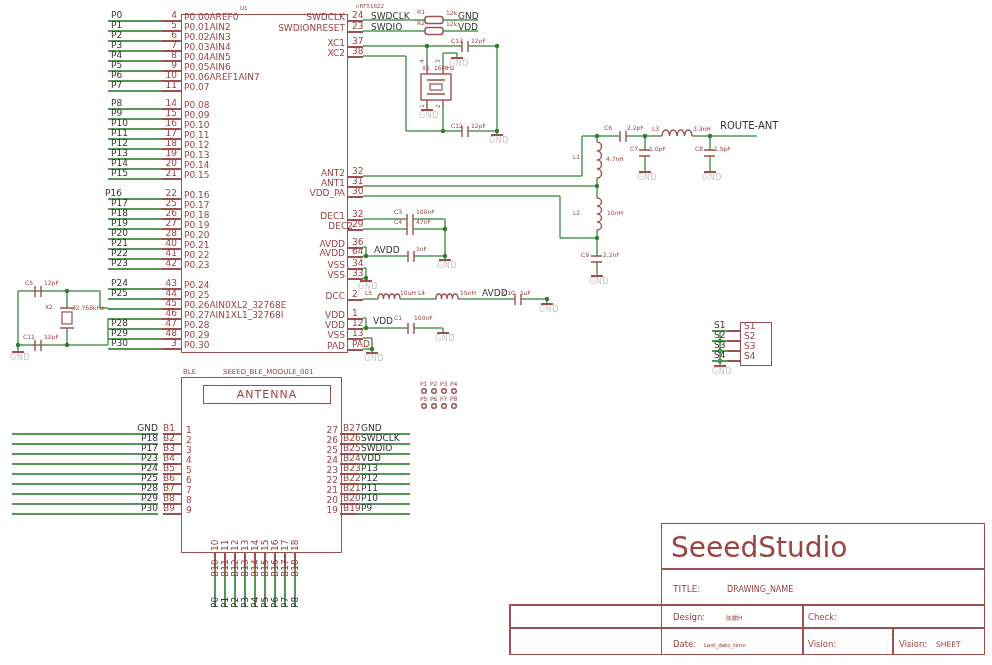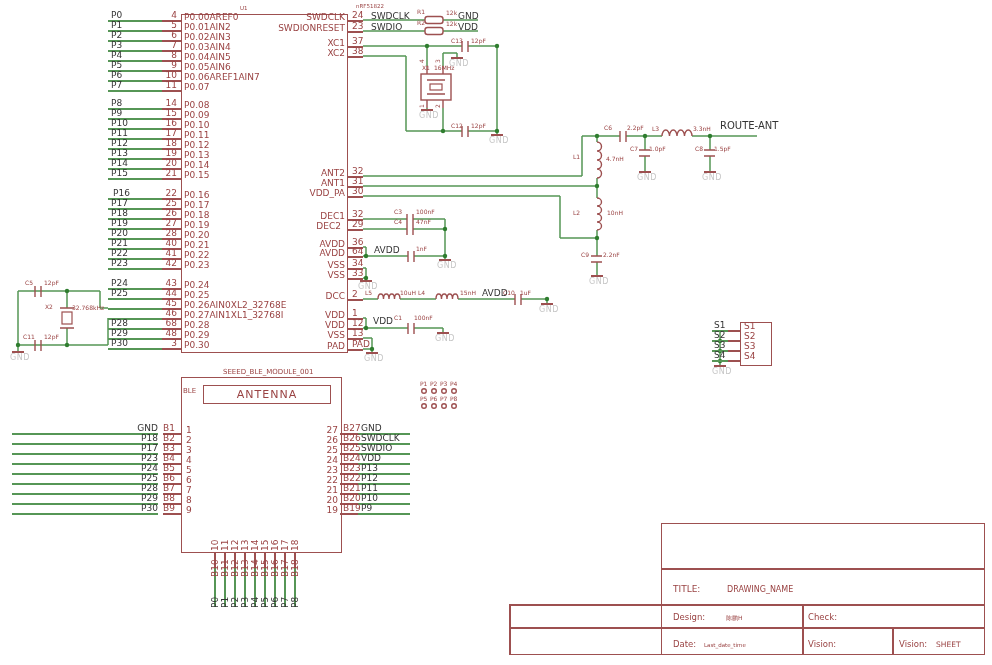--- a/index.html
+++ b/index.html
@@ -252,21 +252,21 @@
         <i class="p" style="left:57px;top:8px;width:19px"></i>
         <b class="net abs" style="left:6px;top:-2px">P15</b>
         <b class="pnum abs" style="right:4px;top:-2px">21</b>
         <b class="pname abs" style="left:79px;top:0px">P0.15</b>
       </div>
 </div>
   <div class="pingroup" style="left:105px;top:190px">
   <div class="lrow">
         <i class="w" style="left:3px;top:8px;width:54px"></i>
         <i class="p" style="left:57px;top:8px;width:19px"></i>
-        <b class="net abs" style="left:8px;top:-2px">P16</b>
+        <b class="net abs" style="left:0;top:-2px">P16</b>
         <b class="pnum abs" style="right:4px;top:-2px">22</b>
         <b class="pname abs" style="left:79px;top:0px">P0.16</b>
       </div>
 
   <div class="lrow">
         <i class="w" style="left:3px;top:8px;width:54px"></i>
         <i class="p" style="left:57px;top:8px;width:19px"></i>
         <b class="net abs" style="left:6px;top:-2px">P17</b>
         <b class="pnum abs" style="right:4px;top:-2px">25</b>
         <b class="pname abs" style="left:79px;top:0px">P0.17</b>
@@ -350,21 +350,21 @@
         <i class="p" style="left:57px;top:8px;width:19px"></i>
         <b class="net abs" style="left:6px;top:-2px"></b>
         <b class="pnum abs" style="right:4px;top:-2px">46</b>
         <b class="pname abs" style="left:79px;top:0px">P0.27AIN1XL1_32768I</b>
       </div>
 
   <div class="lrow">
         <i class="w" style="left:3px;top:8px;width:54px"></i>
         <i class="p" style="left:57px;top:8px;width:19px"></i>
         <b class="net abs" style="left:6px;top:-2px">P28</b>
-        <b class="pnum abs" style="right:4px;top:-2px">68</b>
+        <b class="pnum abs" style="right:4px;top:-2px">47</b>
         <b class="pname abs" style="left:79px;top:0px">P0.28</b>
       </div>
 
   <div class="lrow">
         <i class="w" style="left:3px;top:8px;width:54px"></i>
         <i class="p" style="left:57px;top:8px;width:19px"></i>
         <b class="net abs" style="left:6px;top:-2px">P29</b>
         <b class="pnum abs" style="right:4px;top:-2px">48</b>
         <b class="pname abs" style="left:79px;top:0px">P0.29</b>
       </div>
@@ -412,21 +412,21 @@
       <b class="pname abs" style="right:18px;top:0">VDD_PA</b>
       <b class="pnum abs" style="left:102px;top:-2px">30</b>
       <i class="p" style="left:98px;top:8px;width:15px"></i>
     </div>
   <div class="rrow" style="top:211px">
       <b class="pname abs" style="right:18px;top:0">DEC1</b>
       <b class="pnum abs" style="left:102px;top:-2px">32</b>
       <i class="p" style="left:98px;top:8px;width:15px"></i>
     </div>
   <div class="rrow" style="top:221px">
-      <b class="pname abs" style="right:22px;top:0">DEC2</b>
+      <b class="pname abs" style="right:10px;top:0">DEC2</b>
       <b class="pnum abs" style="left:102px;top:-2px">29</b>
       <i class="p" style="left:98px;top:8px;width:15px"></i>
     </div>
   <div class="rrow" style="top:239px">
       <b class="pname abs" style="right:18px;top:0">AVDD</b>
       <b class="pnum abs" style="left:102px;top:-2px">36</b>
       <i class="p" style="left:98px;top:8px;width:15px"></i>
     </div>
   <div class="rrow" style="top:248px">
       <b class="pname abs" style="right:18px;top:0">AVDD</b>
@@ -575,21 +575,21 @@
   <b class="tny abs" style="left:420px;top:381px">P1</b>
   <b class="tny abs" style="left:430px;top:381px">P2</b>
   <b class="tny abs" style="left:440px;top:381px">P3</b>
   <b class="tny abs" style="left:450px;top:381px">P4</b>
   <b class="tny abs" style="left:420px;top:396px">P5</b>
   <b class="tny abs" style="left:430px;top:396px">P6</b>
   <b class="tny abs" style="left:440px;top:396px">P7</b>
   <b class="tny abs" style="left:450px;top:396px">P8</b>
 
   <div class="box" style="left:181px;top:377px;width:161px;height:176px"></div>
-  <b class="tny abs" style="left:183px;top:388px;font-size:7px">BLE</b>
+  <b class="tny abs" style="left:183px;top:369px;font-size:7px">BLE</b>
   <b class="tny abs" style="left:223px;top:369px;font-size:7px">SEEED_BLE_MODULE_001</b>
   <div class="antenna" style="left:203px;top:385px;width:128px;height:19px;line-height:17px">ANTENNA</div>
   <div class="pingroup" style="left:12px;top:425px">
   <div class="blrow">
         <i class="w" style="left:0;top:8px;width:146px"></i>
         <i class="p" style="left:151px;top:8px;width:19px"></i>
         <b class="net abs" style="right:44px;top:-2px">GND</b>
         <b class="pname abs" style="left:151px;top:-2px">B1</b>
         <b class="pnum abs" style="left:174px;top:0px">1</b>
       </div>
@@ -806,20 +806,21 @@
 </div>
 
   <div class="box" style="left:661px;top:523px;width:324px;height:132px;border-width:1.5px"></div>
   <i class="tbl" style="left:661px;top:568px;width:324px;height:1.5px"></i>
   <i class="tbl" style="left:509px;top:604px;width:476px;height:1.5px"></i>
   <i class="tbl" style="left:509px;top:627px;width:476px;height:1.5px"></i>
   <i class="tbl" style="left:509px;top:653.5px;width:153px;height:1.5px"></i>
   <i class="tbl" style="left:509px;top:604px;width:1.5px;height:51px"></i>
   <i class="tbl" style="left:802px;top:604px;width:1.5px;height:51px"></i>
   <i class="tbl" style="left:892px;top:627px;width:1.5px;height:28px"></i>
+  <b class="tbtxt" style="left:671px;top:531px;font-size:28px">SeeedStudio</b>
   <b class="tbtxt" style="left:673px;top:584px;font-size:9px">TITLE:</b>
   <b class="tbtxt" style="left:727px;top:585px;font-size:8px">DRAWING_NAME</b>
   <b class="tbtxt" style="left:673px;top:612px;font-size:8.5px">Design:</b>
   <b class="tbtxt" style="left:726px;top:614px;font-size:6px">陈鹏H</b>
   <b class="tbtxt" style="left:808px;top:612px;font-size:8.5px">Check:</b>
   <b class="tbtxt" style="left:673px;top:639px;font-size:8.5px">Date:</b>
   <b class="tbtxt" style="left:704px;top:642px;font-size:5.5px">Last_date_time</b>
   <b class="tbtxt" style="left:808px;top:639px;font-size:8.5px">Vision:</b>
   <b class="tbtxt" style="left:899px;top:639px;font-size:8.5px">Vision:</b>
   <b class="tbtxt" style="left:936px;top:640px;font-size:7.5px">SHEET</b>

